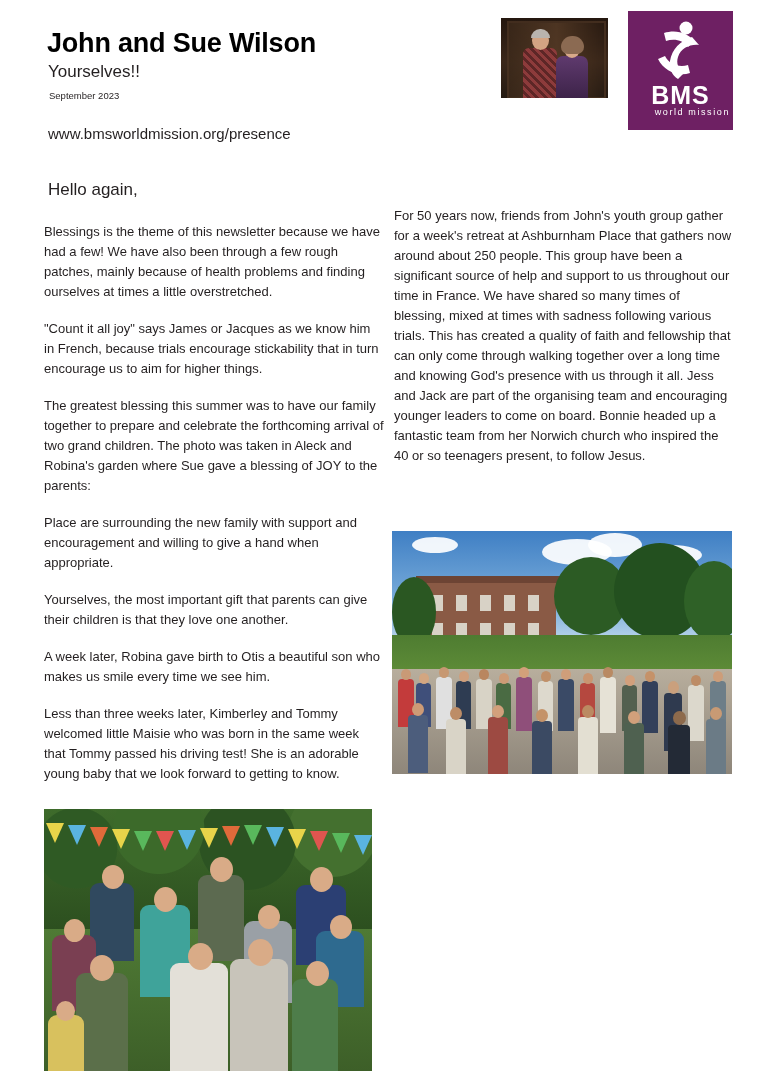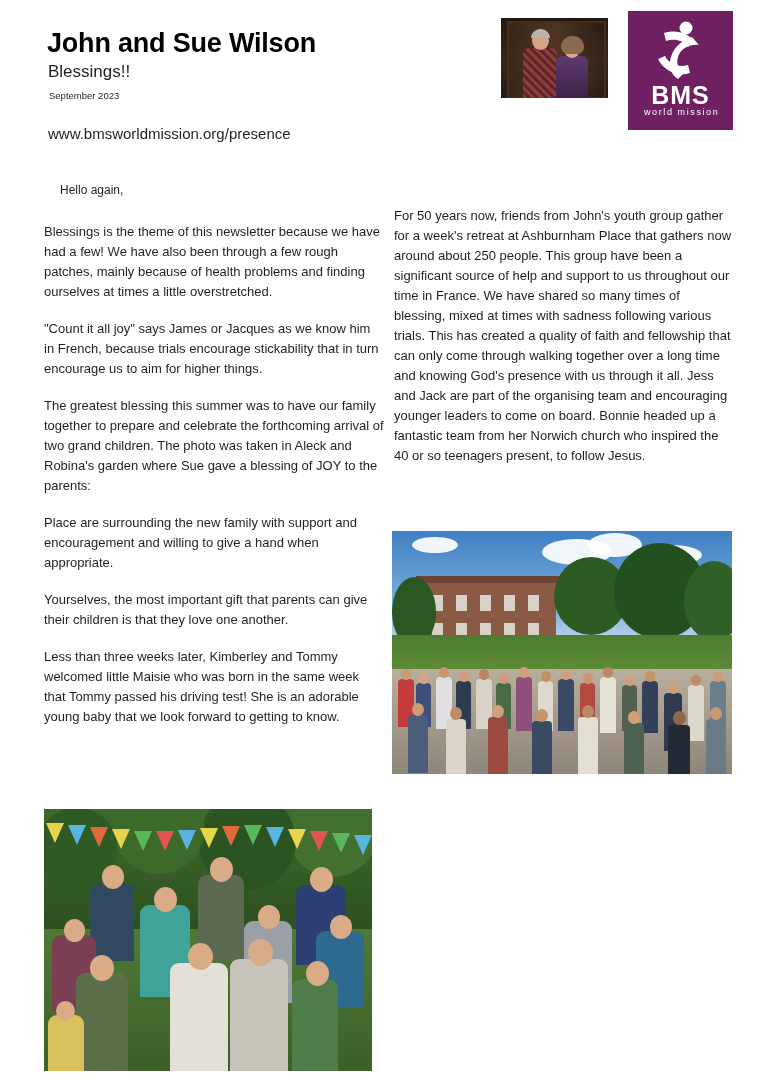--- a/index.html
+++ b/index.html
@@ -131,23 +131,23 @@
     left: 0; top: 70px;
     width: 105px;
     text-align: center;
     font-size: 25px;
     font-weight: bold;
     color: #ffffff;
     letter-spacing: 1px;
   }
   .bms-logo .bms-sub {
     position: absolute;
-    left: 16px; top: 96px;
+    left: 0; top: 96px;
     width: 102px;
-    text-align: left;
+    text-align: right;
     font-size: 9px;
     color: #ffffff;
     letter-spacing: 1.6px;
   }
 
   
   .col-left {
     position: absolute;
     left: 44px;
     top: 180px;
@@ -159,22 +159,22 @@
     top: 206px;
     width: 338px;
   }
   p.para {
     margin: 0 0 17px 0;
     font-size: 13px;
     line-height: 20px;
     color: #231f20;
   }
   p.greeting {
-    margin: 0 0 22px 16px;
-    font-size: 12px;
+    margin: 0 0 22px 4px;
+    font-size: 17px;
     line-height: 20px;
   }
   p.justified { text-align: justify; }
 
   
   .photo-family {
     position: absolute;
     left: 44px;
     top: 809px;
     width: 328px;
@@ -232,21 +232,21 @@
   .rt-p { position:absolute; border-radius:4px 4px 0 0; }
   .rt-h { position:absolute; border-radius:50%; }
 </style>
 </head>
 <body>
 
 <div class="page">
 
   <div class="header">
     <div class="title">John and Sue Wilson</div>
-    <div class="subtitle">Blessings!!</div>
+    <div class="subtitle">Yourselves!!</div>
     <div class="issue-date">September 2023</div>
     <div class="website">www.bmsworldmission.org/presence</div>
 
     <div class="couple-photo">
       <div class="door"></div>
       <div class="door-panel"></div>
       <div class="p1-body"></div>
       <div class="p1-head"></div>
       <div class="p1-hair"></div>
       <div class="p2-body"></div>
@@ -266,20 +266,21 @@
     </div>
   </div>
 
   <div class="col-left">
     <p class="greeting">Hello again,</p>
     <p class="para">Blessings is the theme of this newsletter because we have had a few! We have also been through a few rough patches, mainly because of health problems and finding ourselves at times a little overstretched.</p>
     <p class="para">"Count it all joy" says James or Jacques as we know him in French, because trials encourage stickability that in turn encourage us to aim for higher things.</p>
     <p class="para">The greatest blessing this summer was to have our family together to prepare and celebrate the forthcoming arrival of two grand children. The photo was taken in Aleck and Robina's garden where Sue gave a blessing of JOY to the parents:</p>
     <p class="para">Place are surrounding the new family with support and encouragement and willing to give a hand when appropriate.</p>
     <p class="para">Yourselves, the most important gift that parents can give their children is that they love one another.</p>
+    <p class="para">A week later, Robina gave birth to Otis a beautiful son who makes us smile every time we see him.</p>
     <p class="para">Less than three weeks later, Kimberley and Tommy welcomed little Maisie who was born in the same week that Tommy passed his driving test! She is an adorable young baby that we look forward to getting to know.</p>
   </div>
 
   <div class="col-right">
     <p class="para">For 50 years now, friends from John's youth group gather for a week's retreat at Ashburnham Place that gathers now around about 250 people. This group have been a significant source of help and support to us throughout our time in France. We have shared so many times of blessing, mixed at times with sadness following various trials. This has created a quality of faith and fellowship that can only come through walking together over a long time and knowing God's presence with us through it all. Jess and Jack are part of the organising team and encouraging younger leaders to come on board. Bonnie headed up a fantastic team from her Norwich church who inspired the 40 or so teenagers present, to follow Jesus.</p>
   </div>
 
   <div class="photo-retreat">
     <div class="rt-sky"></div>
     <div class="rt-cloud" style="left:150px; top:8px; width:70px; height:26px;"></div>

